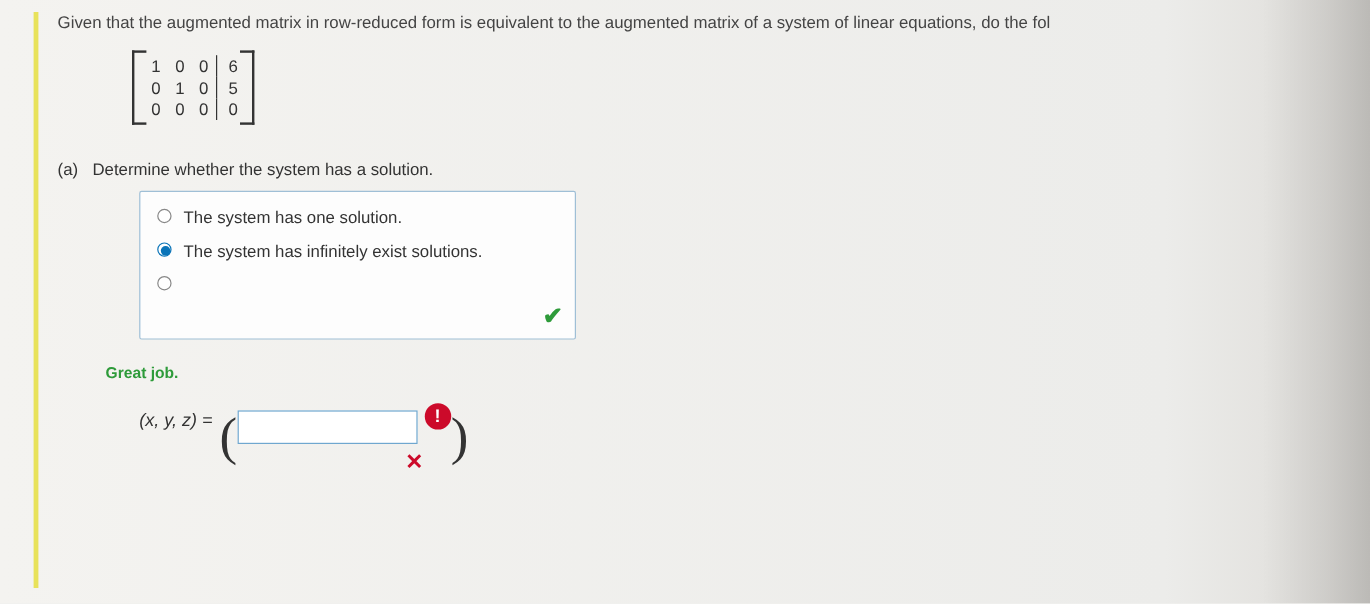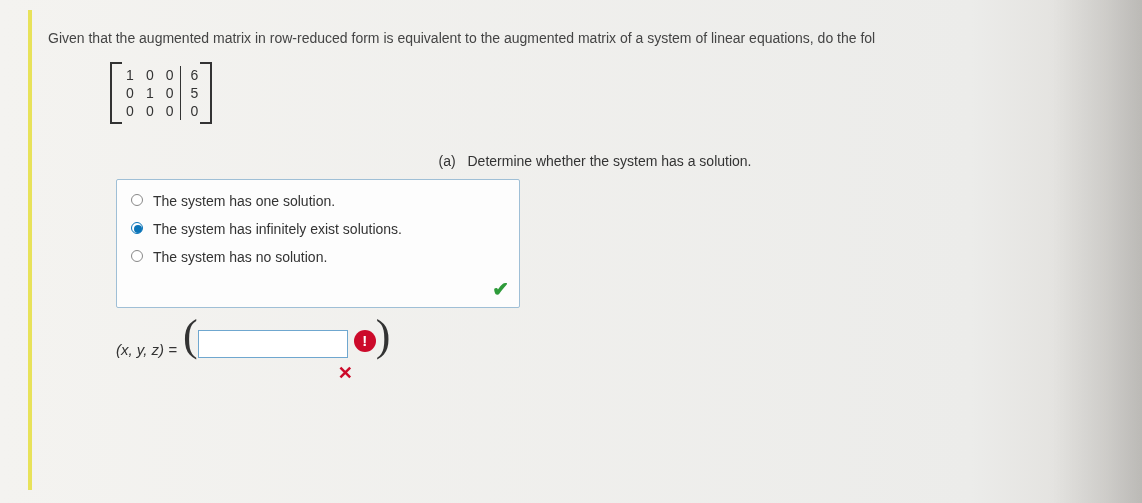--- a/index.html
+++ b/index.html
@@ -24,21 +24,20 @@
     top: 10px;
     width: 4px;
     height: 480px;
     background: #e8e25a;
   }
   .question-text {
     font-size: 14px;
     color: #444;
     margin-bottom: 10px;
     padding-left: 8px;
-    margin-top: 20px;
   }
   .matrix-wrap {
     display: inline-block;
     margin: 6px 0 14px 70px;
     position: relative;
     padding: 4px 10px;
   }
   .matrix-wrap::before,
   .matrix-wrap::after {
     content: "";
@@ -52,26 +51,26 @@
   .matrix-wrap::after  { right: 0; border-right: 2px solid #333; }
   .matrix-table { border-collapse: collapse; }
   .matrix-table td {
     width: 20px;
     text-align: center;
     font-size: 14px;
     padding: 1px 4px;
     color: #333;
   }
   .aug-col { border-left: 1.5px solid #333; padding-left: 10px !important; }
-  .part-label { font-size: 14px; color: #333; margin: 12px 0 10px 8px; text-align: center; }
+  .part-label { font-size: 14px; color: #333; margin: 12px 0 10px 8px; }
   .part-label .lbl { margin-right: 8px; }
   .radio-box {
     border: 1px solid #9fbfd6;
     background: #fdfdfd;
-    width: 404px;
+    width: 364px;
     margin-left: 76px;
     padding: 12px 14px 30px 14px;
     position: relative;
     border-radius: 2px;
   }
   .radio-row {
     display: flex;
     align-items: flex-start;
     margin-bottom: 10px;
     cursor: pointer;
@@ -107,21 +106,21 @@
     font-weight: bold;
   }
   .great-job {
     color: #2e9b3a;
     font-weight: bold;
     font-size: 13px;
     margin: 20px 0 24px 48px;
   }
   .part-b-row {
     display: flex;
-    align-items: flex-end;
+    align-items: flex-start;
     margin-left: 76px;
     margin-top: 6px;
   }
   .tuple-label {
     font-style: italic;
     font-size: 15px;
     margin-right: 6px;
   }
   .paren {
     font-size: 44px;
@@ -214,25 +213,25 @@
     <div class="radio-row">
       <span class="dot"></span>
       <span class="txt">The system has one solution.</span>
     </div>
     <div class="radio-row selected">
       <span class="dot"></span>
       <span class="txt">The system has infinitely exist solutions.</span>
     </div>
     <div class="radio-row">
       <span class="dot"></span>
-      <span class="txt">The system has no solution.</span>
     </div>
     <span class="check-mark">✔</span>
   </div>
 
+  <div class="great-job">Great job.</div>
 
 
   <div class="part-b-row">
     <span class="tuple-label">(<i>x</i>, <i>y</i>, <i>z</i>) =</span>
     <span class="paren">(</span>
     <span class="input-stack">
       <input class="answer-input" type="text" value="" style="">
       <span class="x-below">✕</span>
     </span>
     <span class="warn-icon">!</span>

